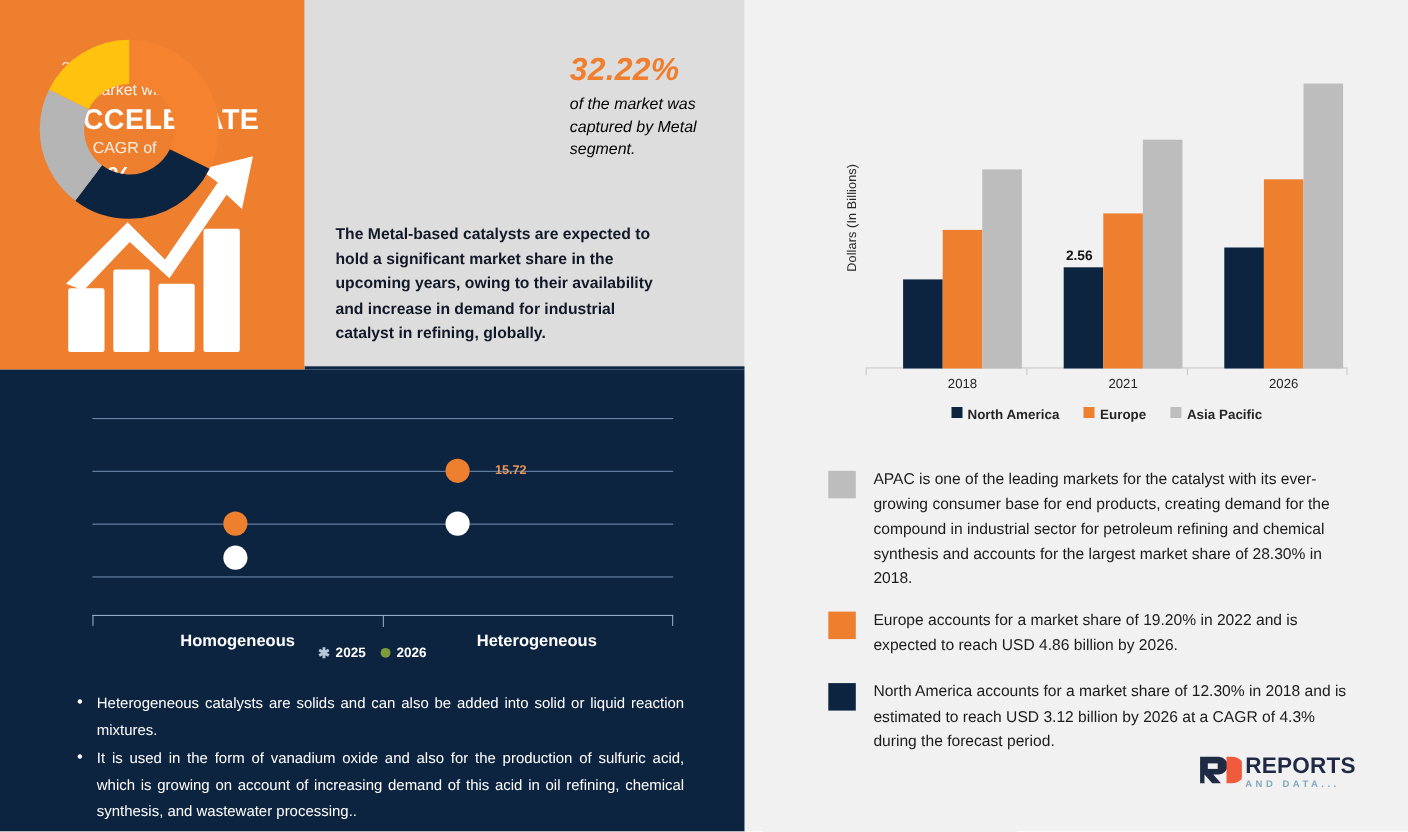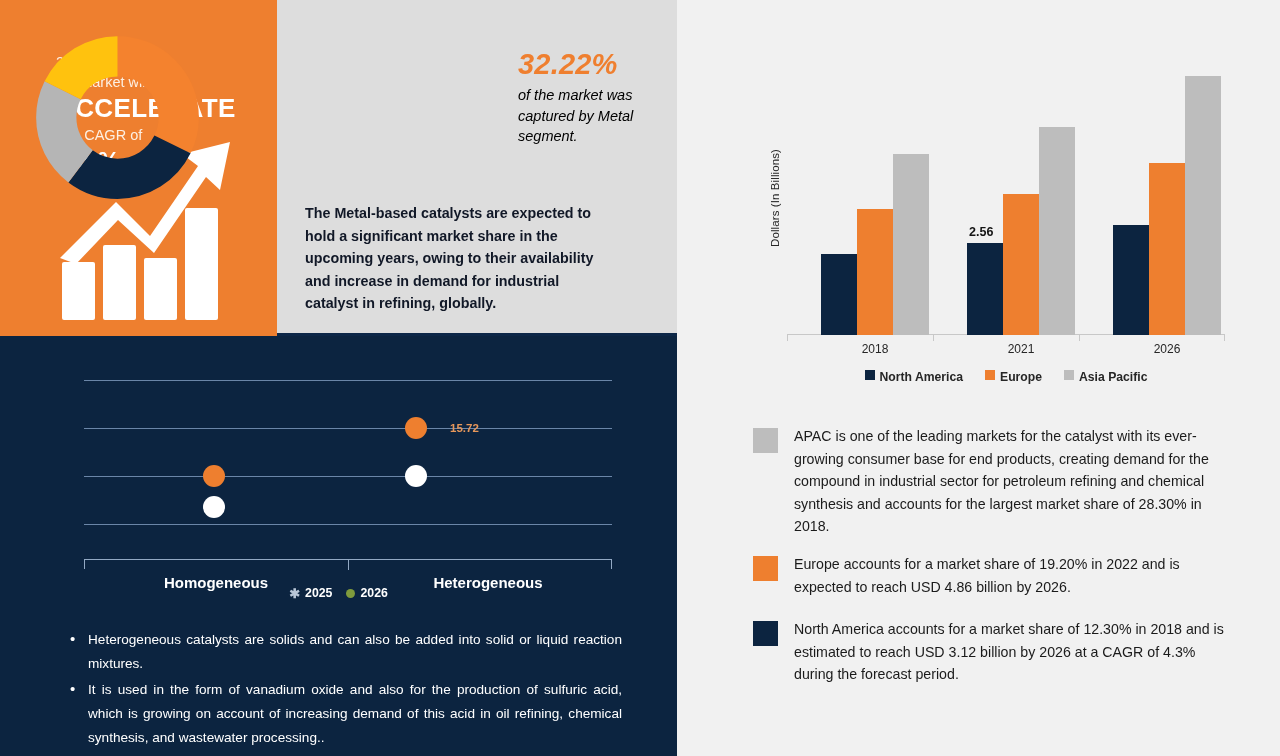--- a/index.html
+++ b/index.html
@@ -264,14 +264,25 @@
   <div class="note-row" id="note-europe">
     <span class="note-sw" style="background:#ee7f2f;"></span>
     <span class="note-text">Europe accounts for a market share of 19.20% in 2022 and  is expected to reach USD 4.86 billion by 2026.</span>
   </div>
 
   <div class="note-row" id="note-na">
     <span class="note-sw" style="background:#0c2440;"></span>
     <span class="note-text">North America accounts for a market share of 12.30% in 2018 and is estimated to reach USD 3.12 billion by 2026 at a CAGR of 4.3% during the forecast period.</span>
   </div>
 
+  <div id="logo">
+    <svg width="40" height="30" viewBox="0 0 40 30">
+      <path d="M2 3 h17 a8 8 0 0 1 0 16 h-5 l7 8 h-8 l-7 -8 v8 h-4 z" fill="#1f2a44"></path>
+      <rect x="9" y="9" width="9" height="5" fill="#f1f1f1"></rect>
+      <path d="M26 3 h5 a11 11 0 0 1 0 24 h-5 z" fill="#ef5b3c"></path>
+    </svg>
+    <div id="logo-text">
+      <div id="logo-main">REPORTS</div>
+      <div id="logo-sub">AND DATA...</div>
+    </div>
+  </div>
 
 </div>
 
 </body></html>

